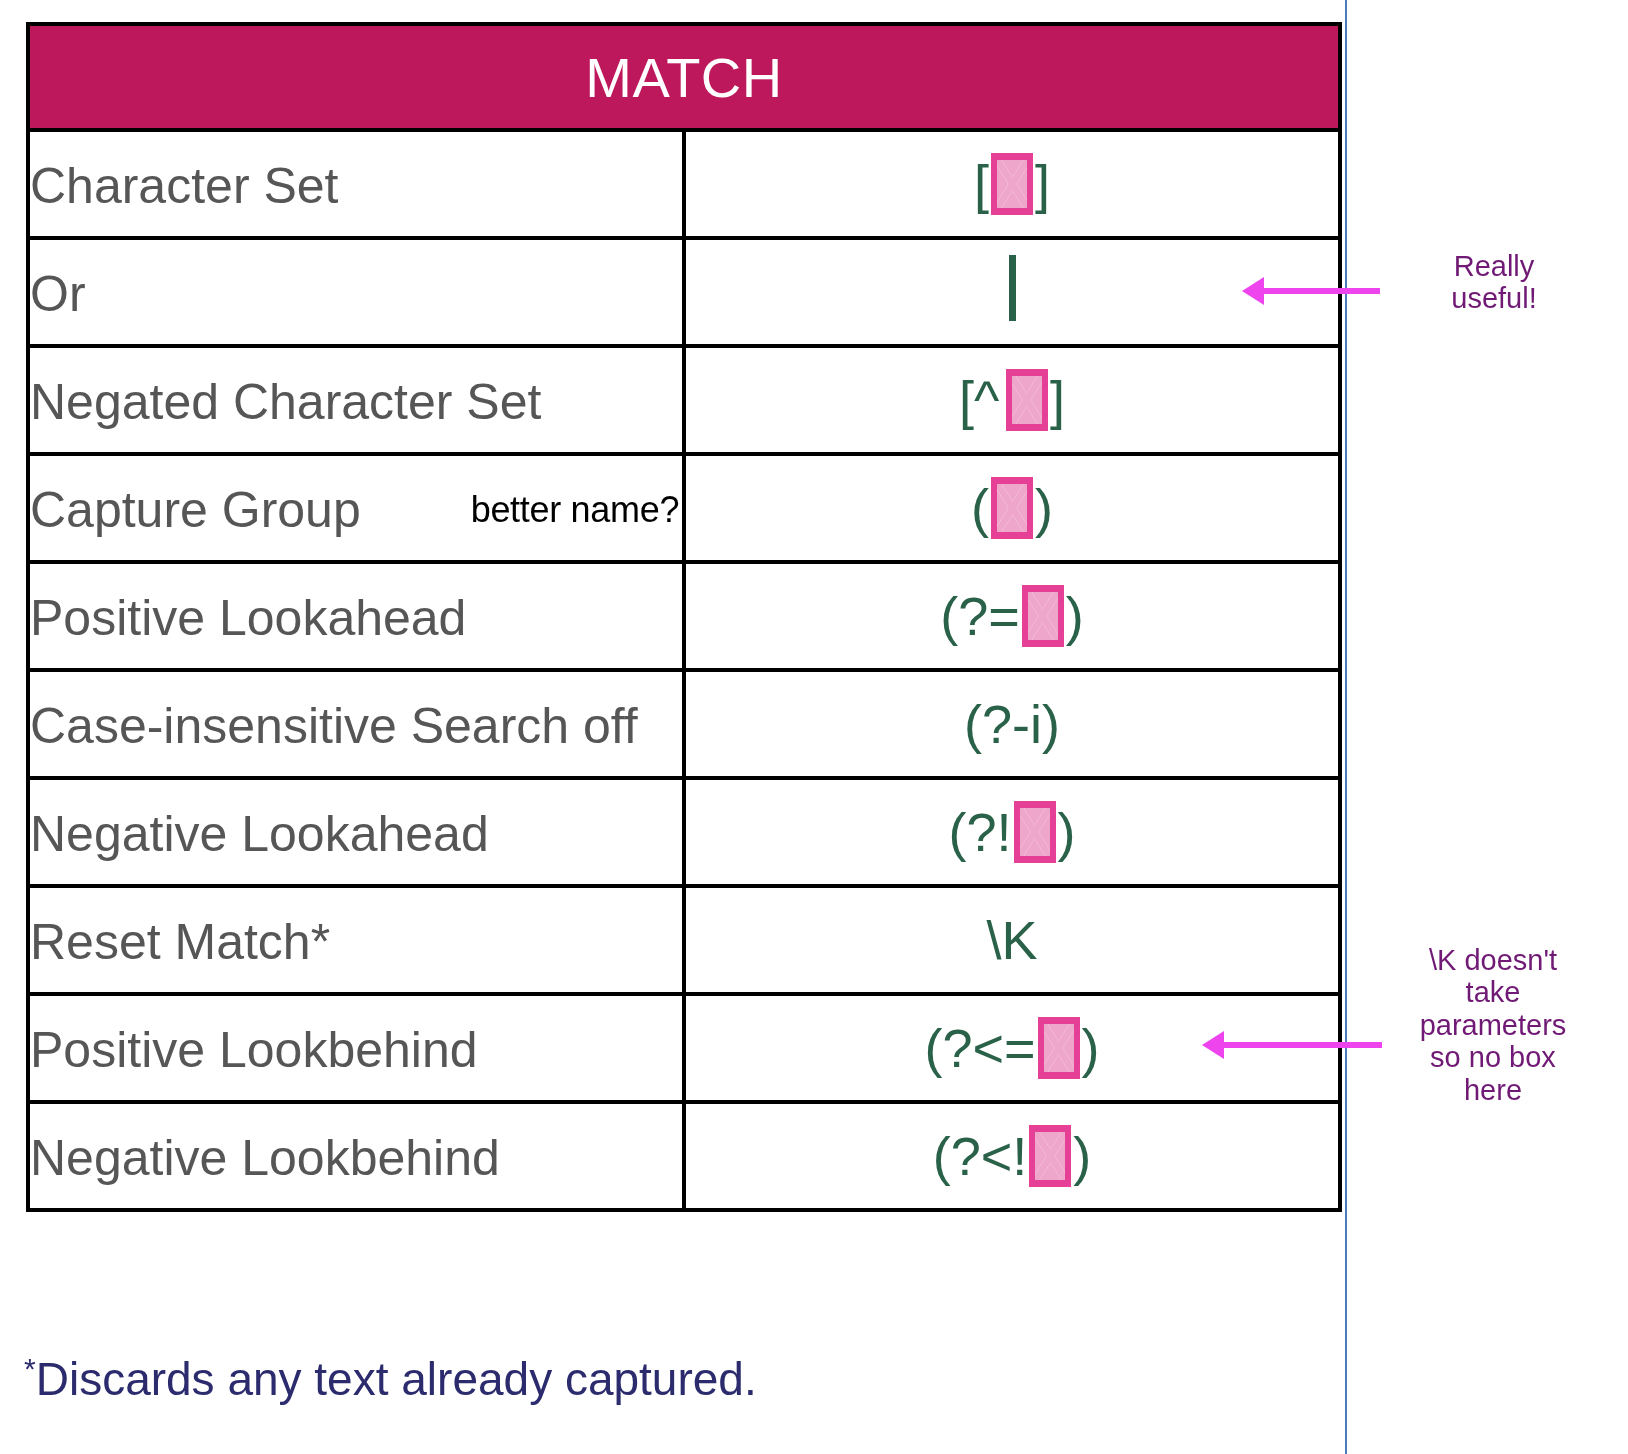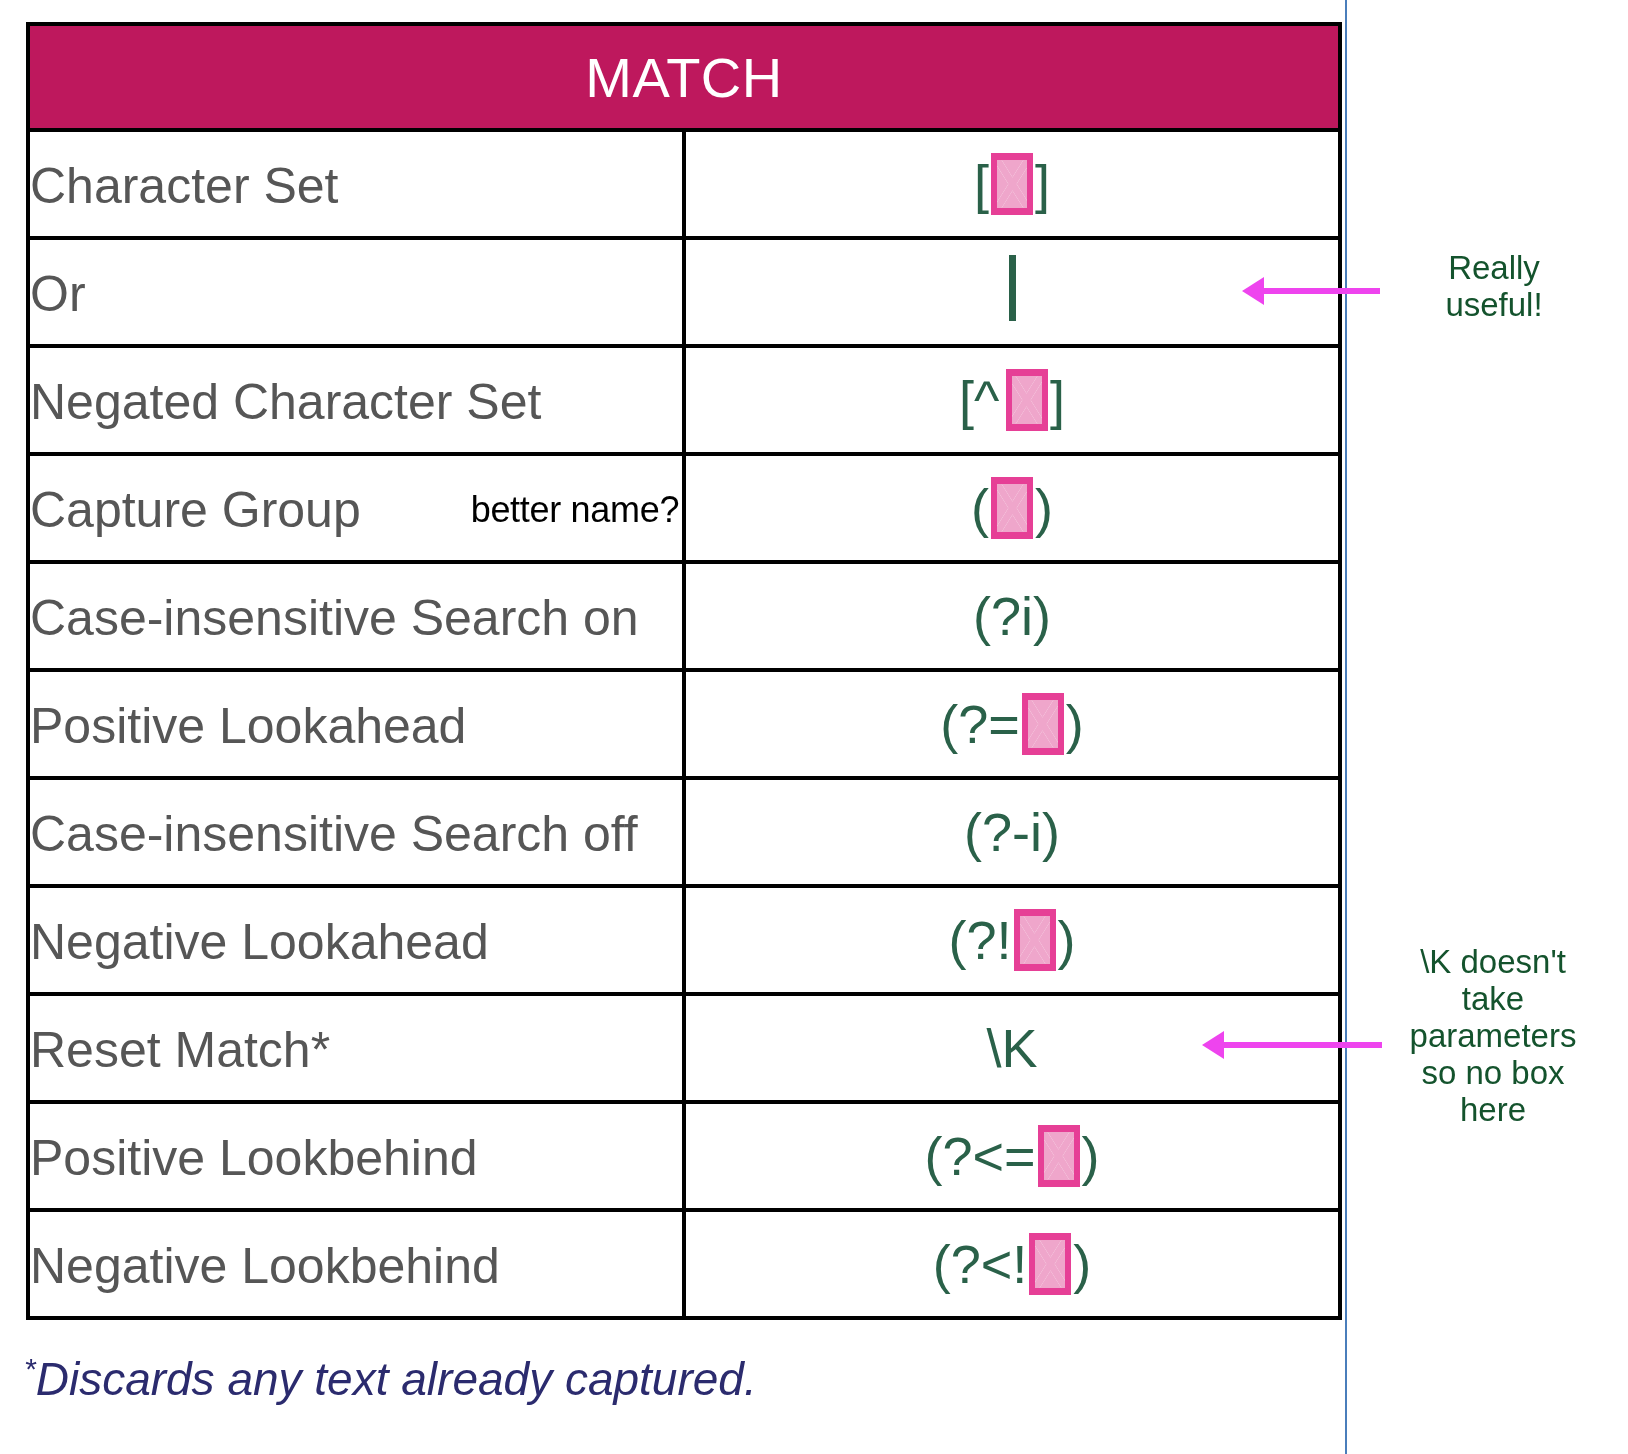--- a/index.html
+++ b/index.html
@@ -147,22 +147,22 @@
     margin-top: -45px;
     background: #efa6cb;
     display: block;
   }
   .tofu .xin u.a { transform: rotate(32deg); }
   .tofu .xin u.b { transform: rotate(-32deg); }
 
   
   .annot-side {
     position: absolute;
-    color: #14532d;
-    font-size: 33px;
+    color: #701a75;
+    font-size: 29px;
     line-height: 1.12;
     text-align: center;
     font-family: "Liberation Sans", sans-serif;
   }
   #annot-really-useful { left: 1380px; top: 250px; width: 228px; }
   #annot-k-note        { left: 1368px; top: 944px; width: 250px; }
 
   
   .arrow {
     position: absolute;
@@ -182,21 +182,20 @@
   #arrow-negated-set { left: 1262px; top: 288px; width: 118px; }
   #arrow-reset-match { left: 1222px; top: 1042px; width: 160px; }
 
   
   .footnote {
     position: absolute;
     left: 24px;
     top: 1352px;
     color: #2b2b6e;
     font-size: 46px;
-    font-style: italic;
     font-family: "Liberation Sans", sans-serif;
     font-stretch: condensed;
     white-space: nowrap;
   }
   .footnote sup { font-size: 30px; vertical-align: super; }
 </style>
 </head>
 <body>
 
 <div class="slide-edge"></div>
@@ -274,26 +273,20 @@
                 <i class="b"></i>
                 <u class="a"></u>
                 <u class="b"></u>
               </span>
           </span>
           <span class="lit">)</span>
         </span>
       </td>
     </tr>
 
-    <tr>
-      <td class="row-label">
-        <span class="label-text">Case-insensitive Search on</span>
-      </td>
-      <td class="row-symbol">(?i)</td>
-    </tr>
 
     <tr>
       <td class="row-label">
         <span class="label-text">Positive Lookahead</span>
       </td>
       <td class="row-symbol">
         <span class="sym">
           <span class="lit">(?=</span>
           <span class="tofu">
             <span class="xin">

